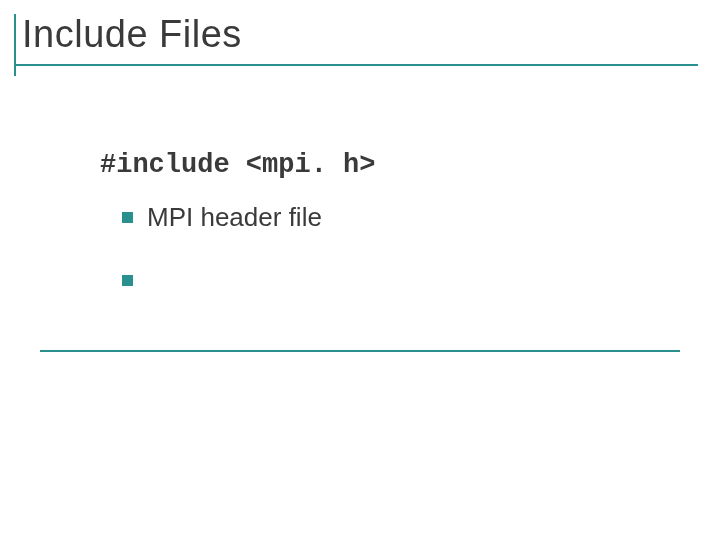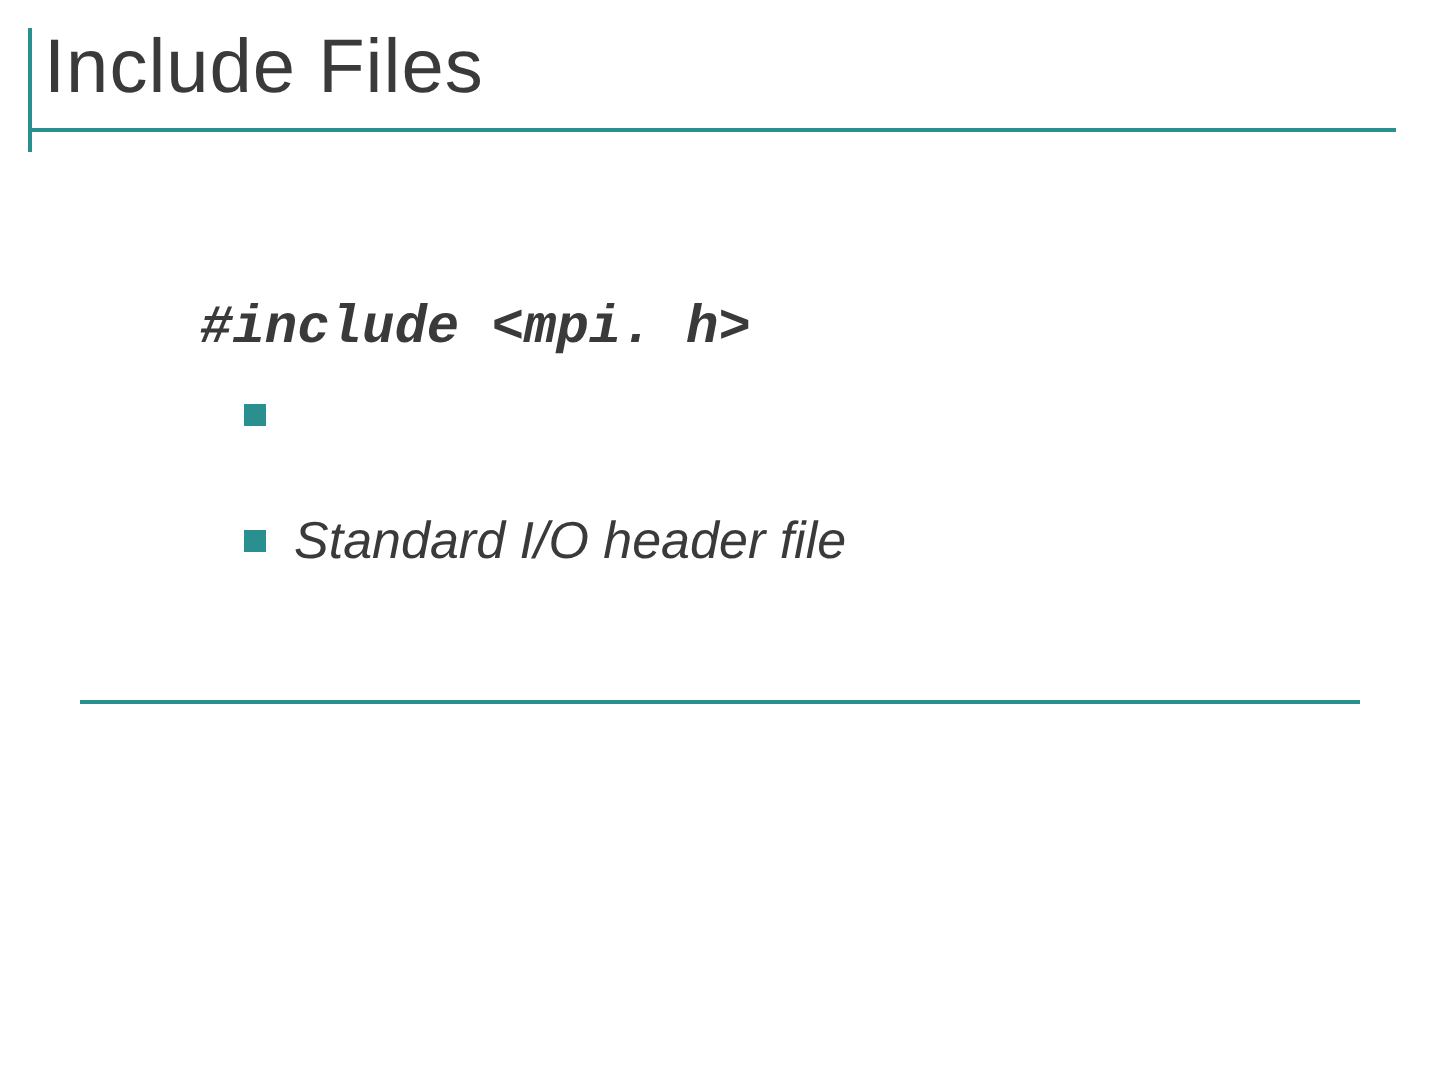--- a/index.html
+++ b/index.html
@@ -43,21 +43,20 @@
     margin-top: 8px;
     height: 2px;
     background: #2a8f8f;
     width: 100%;
   }
   .content {
     position: absolute;
     left: 100px;
     top: 150px;
     right: 40px;
-    font-style: italic;
   }
   .code-line {
     font-family: "Courier New", Courier, monospace;
     font-weight: bold;
     font-size: 27px;
     color: #3a3a3a;
     margin-bottom: 22px;
   }
   .bullet-row {
     display: flex;
@@ -97,23 +96,23 @@
     <div class="title-left-bar"></div>
     <div class="title-text">Include Files</div>
     <div class="title-underline"></div>
   </div>
 
   <div class="content">
 
     <div class="code-line">#include &lt;mpi. h&gt;</div>
     <div class="bullet-row">
       <div class="bullet-square"></div>
+      <div class="bullet-text">MPI header file</div>
     </div>
 
     <div class="bullet-row">
       <div class="bullet-square"></div>
-      <div class="bullet-text">Standard I/O header file</div>
     </div>
 
   </div>
 
   <div class="bottom-rule"></div>
 </div>
 
 </body></html>

